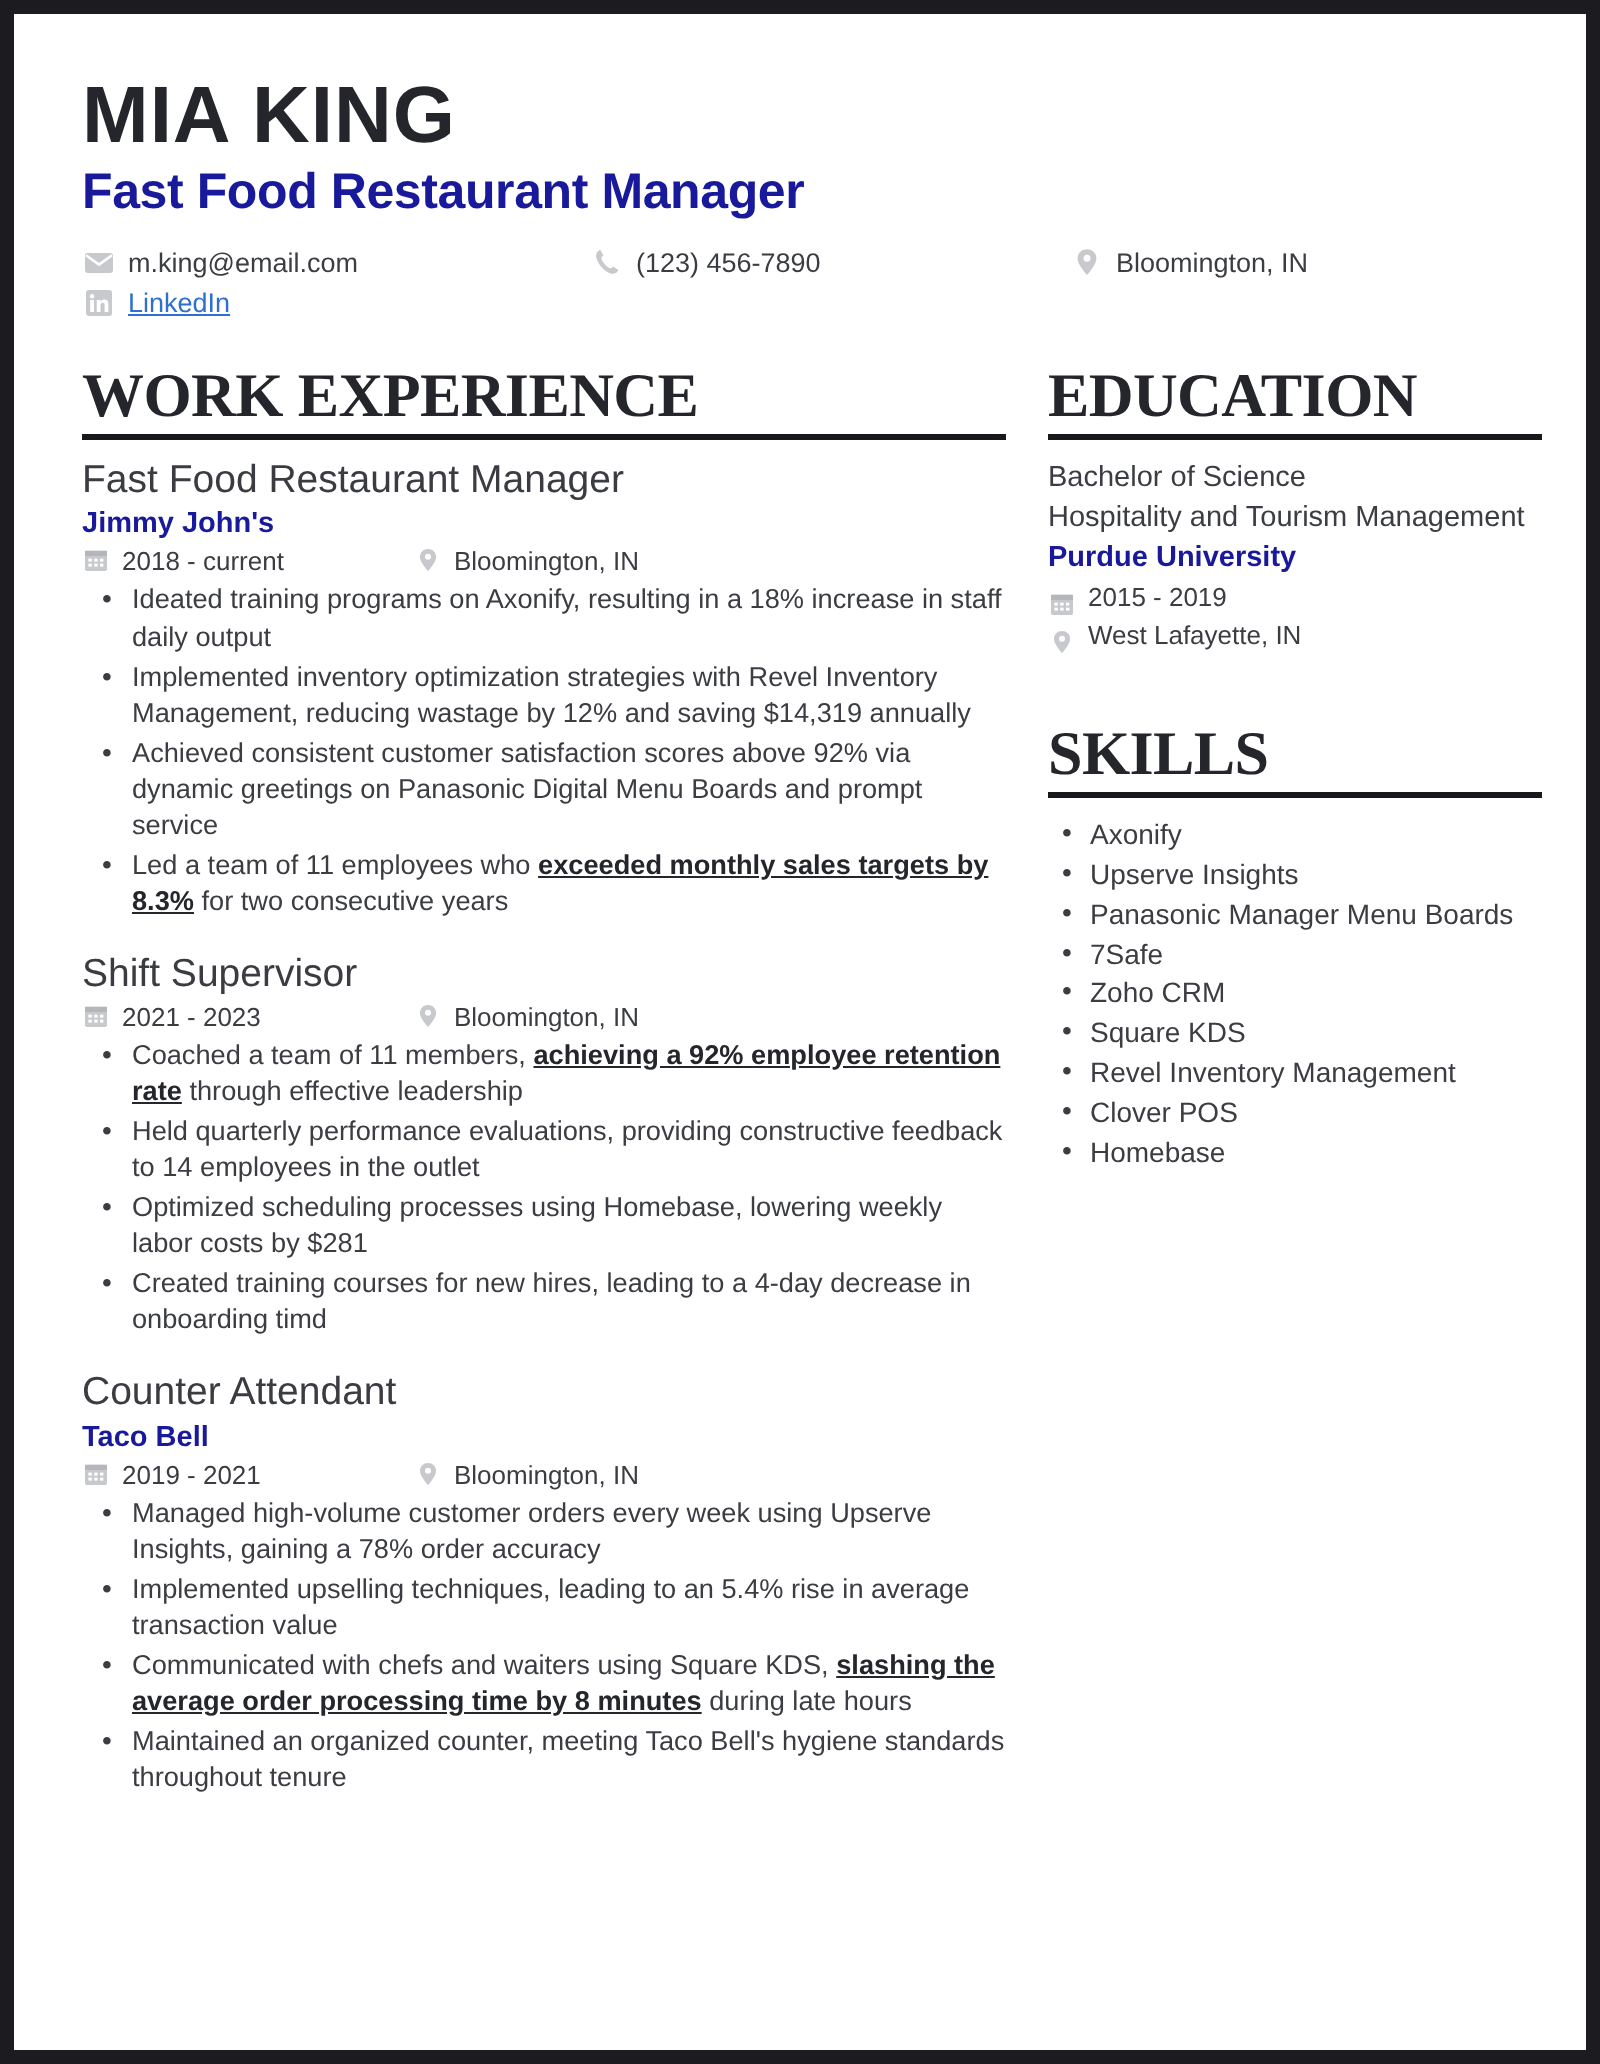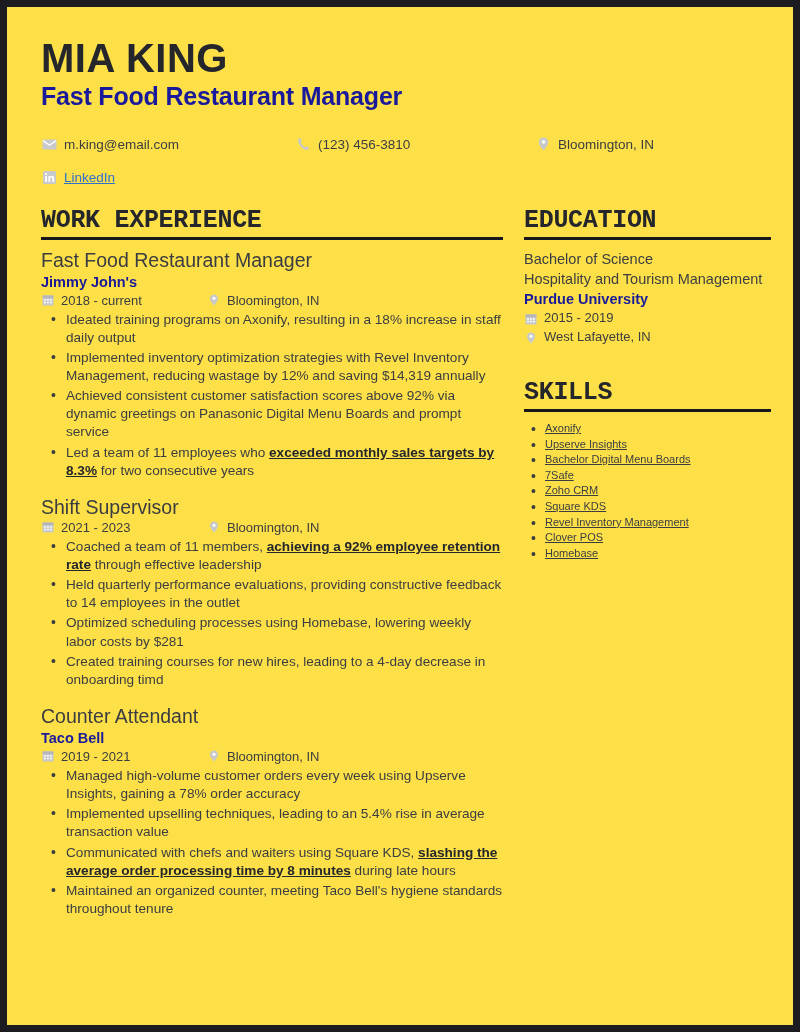--- a/index.html
+++ b/index.html
@@ -12,21 +12,21 @@
     height: 1032px;
     overflow: hidden;
     font-family: "DejaVu Sans", sans-serif;
   }
   .page {
     position: absolute;
     left: 7px;
     top: 7px;
     width: 786px;
     height: 1018px;
-    background: #fde047;
+    background: #ffffff;
     box-sizing: border-box;
     padding: 30px 34px 0 34px;
   }
 
   
   .name {
     font-family: "Liberation Sans", sans-serif;
     font-size: 40px;
     font-weight: bold;
     letter-spacing: 0.5px;
@@ -47,21 +47,20 @@
     display: flex;
     align-items: center;
     margin-bottom: 5px;
   }
   .contact-item {
     display: flex;
     align-items: center;
     font-size: 13.5px;
     color: #3b3d42;
     font-family: "Liberation Sans", sans-serif;
-    margin-top: 13px;
   }
   .contact-item .ico {
     width: 16px;
     height: 15px;
     margin-right: 7px;
     flex: 0 0 auto;
     display: flex;
     align-items: center;
     justify-content: center;
   }
@@ -75,22 +74,22 @@
   
   .columns {
     display: flex;
     margin-top: 22px;
   }
   .col-left  { width: 462px; flex: 0 0 462px; }
   .col-gap   { width: 21px; flex: 0 0 21px; }
   .col-right { width: 247px; flex: 0 0 247px; }
 
   .sec-title {
-    font-family: Liberation Mono, monospace;
-    font-size: 25px;
+    font-family: Liberation Serif, serif;
+    font-size: 31px;
     font-weight: bold;
     letter-spacing: -0.3px;
     color: #24262b;
     line-height: 1.08;
     margin: 0;
   }
   .sec-rule {
     border: none;
     border-top: 3px solid #17181c;
     margin: 3px 0 9px 0;
@@ -175,21 +174,21 @@
     font-family: "Liberation Sans", sans-serif;
     font-size: 14.5px;
     font-weight: bold;
     color: #19199c;
     line-height: 1.3;
     margin-top: 1px;
     margin-bottom: 1px;
   }
   .edu-meta {
     display: flex;
-    align-items: center;
+    align-items: flex-end;
     font-size: 13px;
     color: #3b3d42;
     font-family: "Liberation Sans", sans-serif;
     line-height: 1.45;
   }
   .edu-meta .ico {
     width: 14px;
     height: 14px;
     margin-right: 6px;
     flex: 0 0 auto;
@@ -199,25 +198,24 @@
   }
   .skills-block { margin-top: 32px; }
   ul.skills {
     list-style: none;
     margin: 0;
     padding: 0;
   }
   ul.skills > li {
     position: relative;
     padding-left: 21px;
-    font-size: 11px;
+    font-size: 14px;
     line-height: 1.42;
     color: #3b3d42;
     font-family: "Liberation Sans", sans-serif;
-    text-decoration: underline;
   }
   ul.skills > li::before {
     content: "\2022";
     position: absolute;
     left: 7px;
     top: -1px;
     font-size: 14px;
     color: #3b3d42;
   }
   svg { display: block; }
@@ -241,21 +239,21 @@
         </span>
         <span>m.king@email.com</span>
       </div>
 
       <div class="contact-item c-phone">
         <span class="ico">
           <svg width="13" height="14" viewBox="0 0 13 14">
             <path d="M3.1 0.9 C1.6 1.6 0.6 3 1.2 5 C2.1 8.2 4.8 11.4 8.2 12.7 C10.2 13.4 11.6 12.4 12.2 11 L9.6 9.2 C9 9.9 8.3 10.4 7.6 10 C6 9.1 4.4 7.3 3.8 5.6 C3.5 4.8 4 4.2 4.7 3.7 Z" fill="#c7c9cd"></path>
           </svg>
         </span>
-        <span>(123) 456-3810</span>
+        <span>(123) 456-7890</span>
       </div>
 
       <div class="contact-item c-loc">
         <span class="ico">
           <svg width="11" height="14" viewBox="0 0 11 14">
             <path d="M5.5 0.6 C2.8 0.6 0.8 2.6 0.8 5.2 C0.8 8.4 5.5 13.4 5.5 13.4 C5.5 13.4 10.2 8.4 10.2 5.2 C10.2 2.6 8.2 0.6 5.5 0.6 Z" fill="#c7c9cd"></path>
             <circle cx="5.5" cy="5.1" r="1.75" fill="#ffffff"></circle>
           </svg>
         </span>
         <span>Bloomington, IN</span>
@@ -429,21 +427,21 @@
           <span>West Lafayette, IN</span>
         </div>
       </div>
 
       <div class="skills-block">
         <div class="sec-title">SKILLS</div>
         <hr class="sec-rule">
         <ul class="skills" id="skills-container">
             <li>Axonify</li>
             <li>Upserve Insights</li>
-            <li>Bachelor Digital Menu Boards</li>
+            <li>Panasonic Manager Menu Boards</li>
             <li>7Safe</li>
             <li>Zoho CRM</li>
             <li>Square KDS</li>
             <li>Revel Inventory Management</li>
             <li>Clover POS</li>
             <li>Homebase</li>
           </ul>
       </div>
 
     </div>

